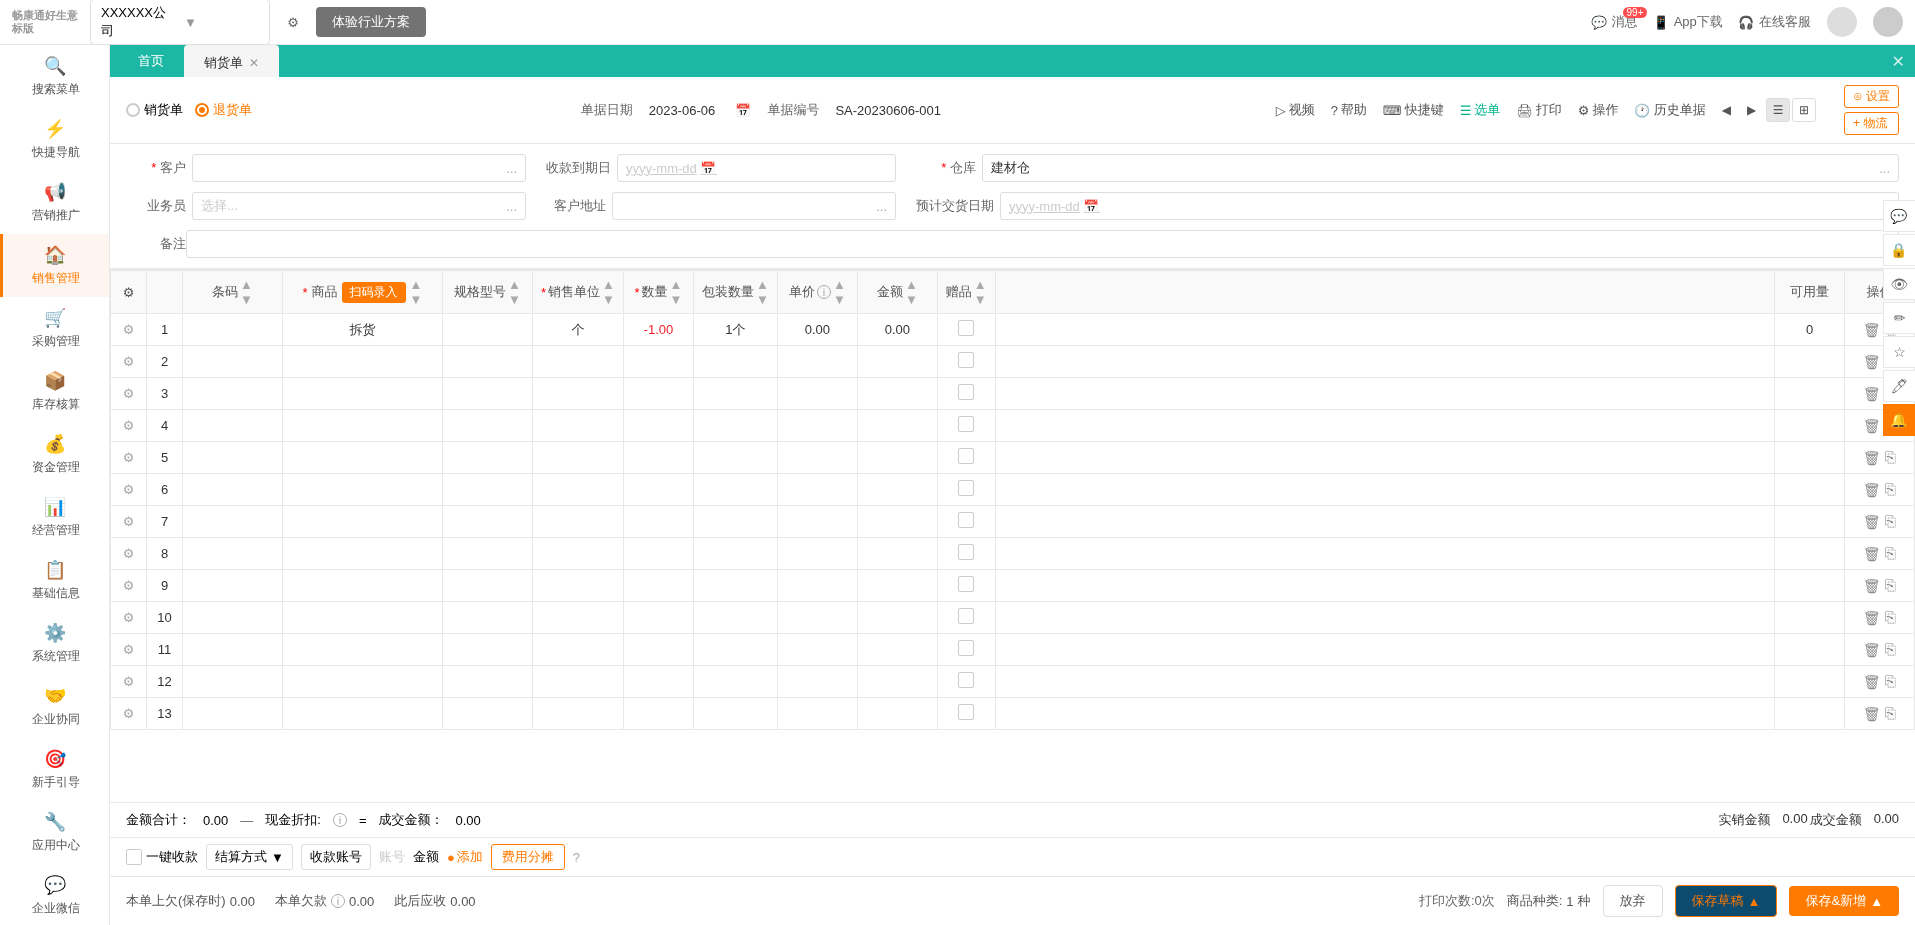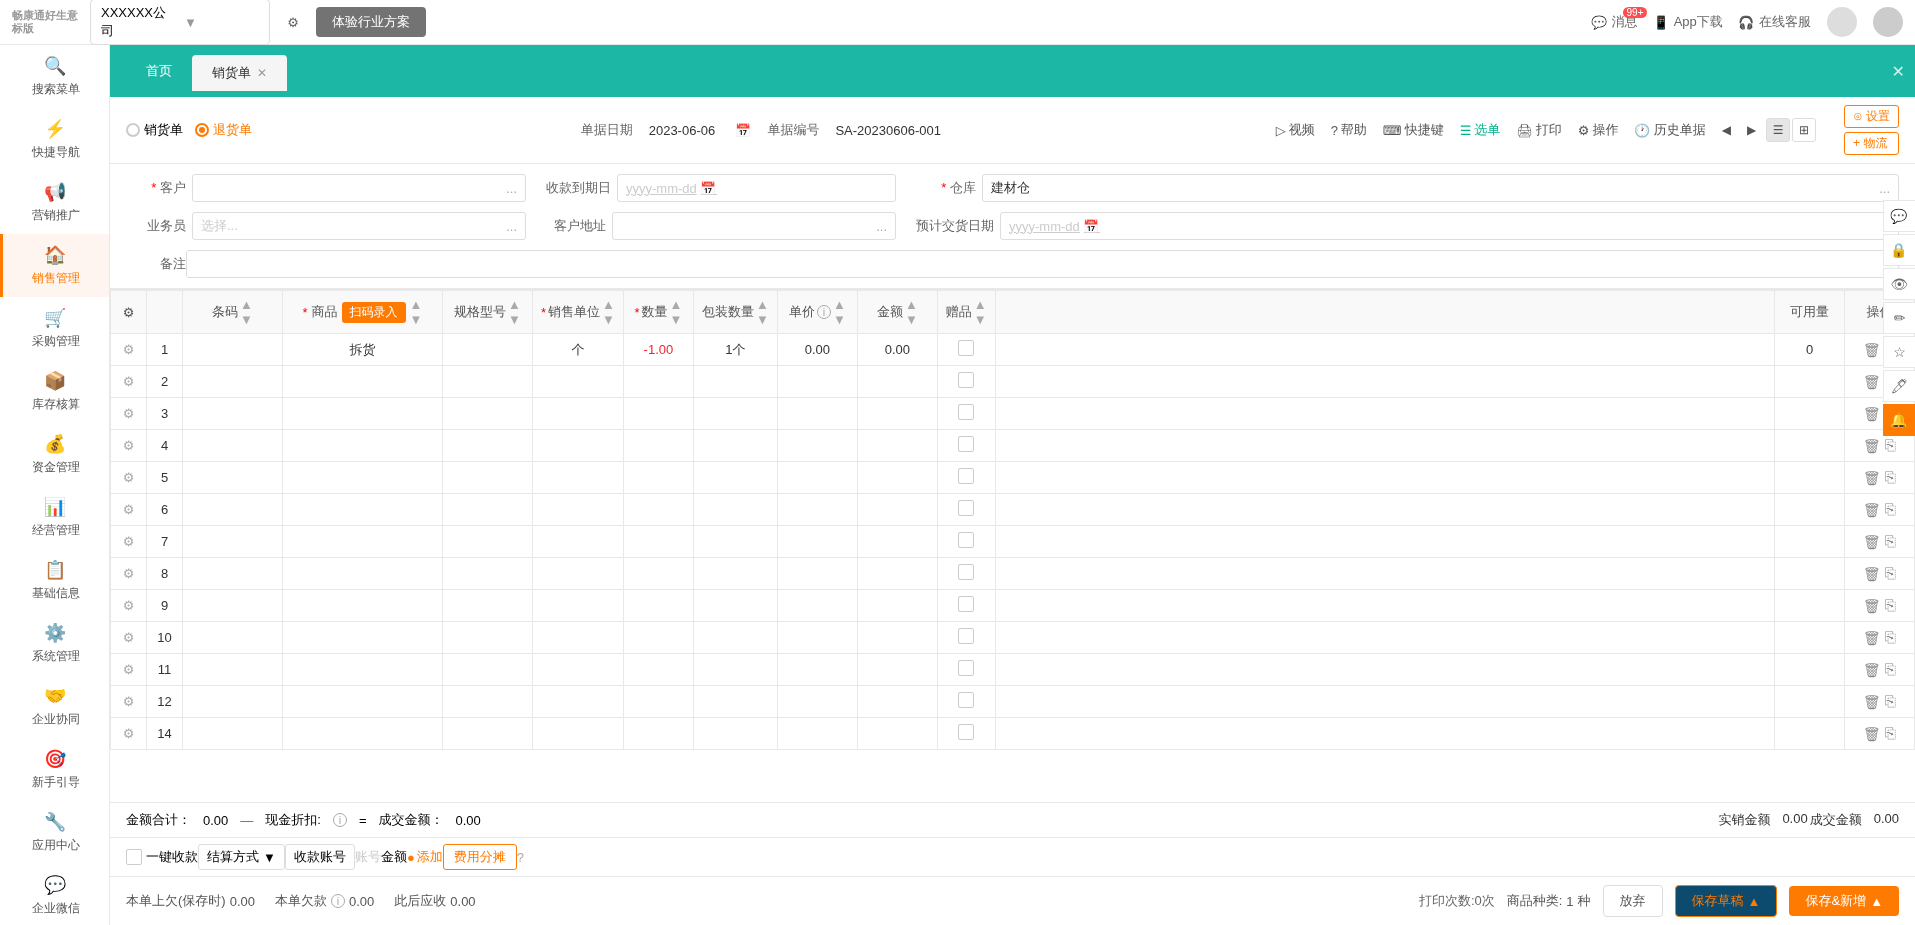--- a/index.html
+++ b/index.html
@@ -32,21 +32,21 @@
 
     
     .right-float { position: fixed; right: 0; top: 200px; display: flex; flex-direction: column; gap: 2px; z-index: 200; }
     .right-float-btn { width: 32px; height: 32px; background: #fff; border: 1px solid #e8e8e8; border-right: none; display: flex; align-items: center; justify-content: center; cursor: pointer; color: #666; font-size: 14px; }
     .right-float-btn.orange { background: #ff7a00; color: #fff; border-color: #ff7a00; }
 
     
     .main-content { flex: 1; display: flex; flex-direction: column; overflow: hidden; }
 
     
-    .tab-bar { background: #1db8a5; display: flex; align-items: center; height: 52px; padding: 0 0 0 16px; }
+    .tab-bar { background: #1db8a5; display: flex; align-items: center; height: 32px; padding: 0 0 0 8px; }
     .tab-item { padding: 0 20px; height: 40px; display: flex; align-items: center; cursor: pointer; color: rgba(255,255,255,0.85); font-size: 13px; }
     .tab-item.active { background: #f5f5f5; color: #333; border-radius: 4px 4px 0 0; margin-top: 4px; height: 36px; }
     .tab-item.home { background: transparent; color: #fff; }
     .tab-close { margin-left: 6px; font-size: 12px; color: #999; }
     .tab-bar-close { margin-left: auto; margin-right: 10px; color: rgba(255,255,255,0.8); cursor: pointer; font-size: 16px; }
 
     
     .doc-header { background: #fff; padding: 8px 16px; border-bottom: 1px solid #e8e8e8; }
     .radio-group { display: flex; align-items: center; gap: 12px; }
     .radio-item { display: flex; align-items: center; gap: 4px; cursor: pointer; }
@@ -83,21 +83,21 @@
     .op-icon { cursor: pointer; color: #888; font-size: 14px; }
     .th-sort { display: flex; align-items: center; justify-content: center; gap: 2px; }
     .sort-arrows { display: flex; flex-direction: column; font-size: 9px; color: #aaa; }
 
     
     .footer-calc { background: #fff; padding: 8px 16px; border-top: 1px solid #e8e8e8; display: flex; align-items: center; gap: 12px; font-size: 13px; }
     .footer-right { margin-left: auto; display: flex; flex-direction: row; align-items: flex-end; font-size: 13px; color: #333; gap: 2px; }
     .footer-right .row { display: flex; gap: 12px; }
 
     
-    .payment-row { background: #fff; padding: 6px 16px; border-top: 1px solid #e8e8e8; display: flex; align-items: center; gap: 0; }
+    .payment-row { background: #fff; padding: 6px 16px; border-top: 1px solid #e8e8e8; display: flex; align-items: center; gap: 8px; }
     .one-click-pay { display: flex; align-items: center; gap: 4px; cursor: pointer; }
     .pay-method { border: 1px solid #ddd; border-radius: 3px; padding: 3px 8px; cursor: pointer; display: flex; align-items: center; gap: 4px; }
     .pay-account { border: 1px solid #ddd; border-radius: 3px; padding: 3px 8px; cursor: pointer; }
     .add-btn { color: #ff7a00; cursor: pointer; display: flex; align-items: center; gap: 2px; }
     .fee-split-btn { border: 1px solid #ff7a00; color: #ff7a00; border-radius: 3px; padding: 3px 10px; cursor: pointer; background: #fff; }
     .help-icon { color: #aaa; cursor: pointer; }
 
     
     .bottom-bar { background: #fff; padding: 8px 16px; border-top: 1px solid #e8e8e8; display: flex; align-items: center; gap: 20px; font-size: 12px; color: #555; }
     .bottom-bar .stat-item { display: flex; align-items: center; gap: 4px; }
@@ -687,21 +687,21 @@
               <td></td>
               <td>
                 <div class="ops-icons">
                   <span class="op-icon">🗑</span>
                   <span class="op-icon">⎘</span>
                 </div>
               </td>
             </tr>
           <tr>
               <td style="color:#aaa;">⚙</td>
-              <td>14</td>
+              <td>13</td>
               <td></td>
               <td></td>
               <td></td>
               <td></td>
               <td></td>
               <td></td>
               <td></td>
               <td></td>
               <td><span class="checkbox-cell"></span></td>
               <td></td>

